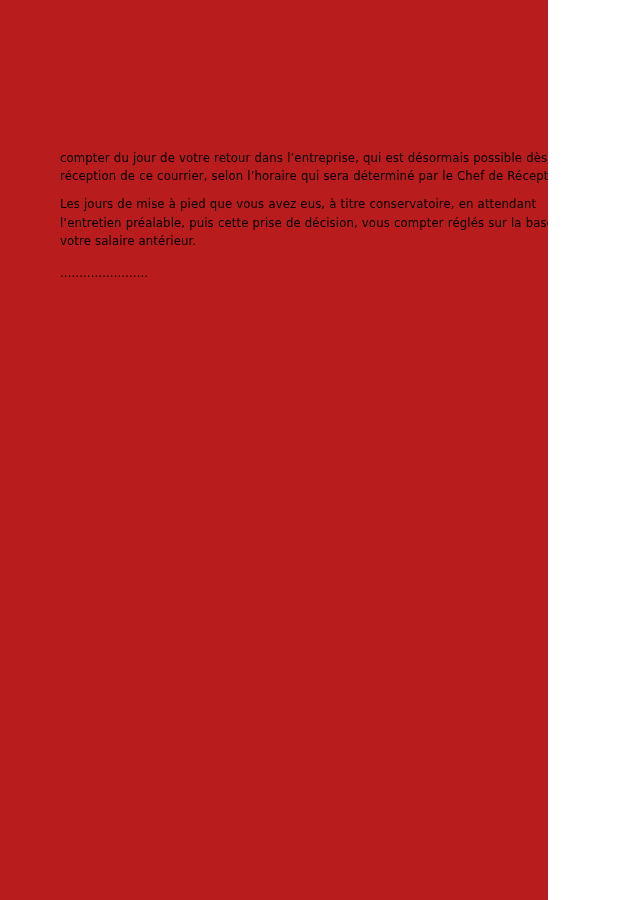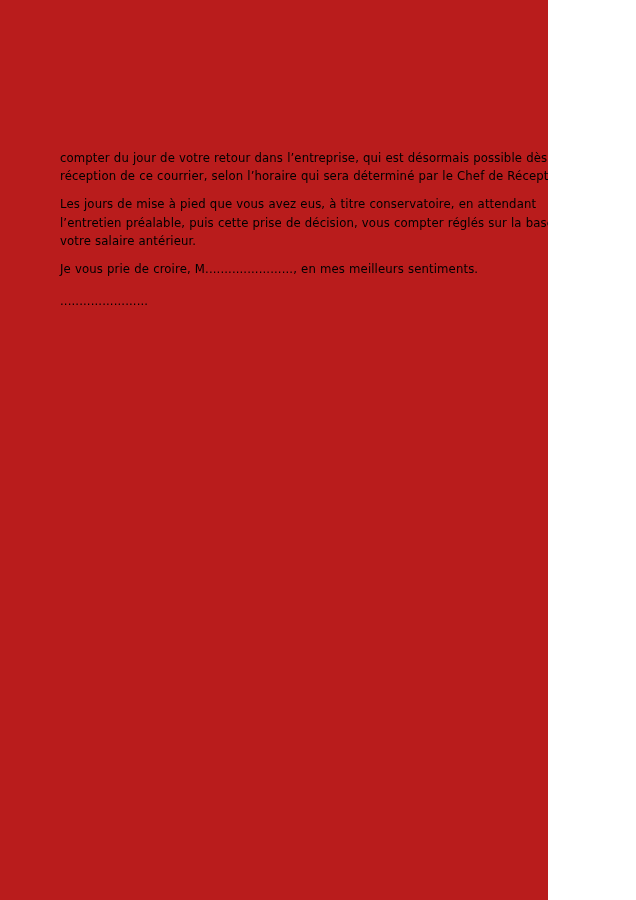--- a/index.html
+++ b/index.html
@@ -47,18 +47,17 @@
 <body>
 
 <div class="page">
   <div class="page-body">
 
     <p class="para">compter du jour de votre retour dans l’entreprise, qui est désormais possible dès réception de ce courrier, selon l’horaire qui sera déterminé par le Chef de Réception.</p>
 
     <p class="para">Les jours de mise à pied que vous avez eus, à titre conservatoire, en attendant l’entretien préalable, puis cette prise de décision, vous compter réglés sur la base de votre salaire antérieur.</p>
 
 
-    <p class="para">Je vous prie de croire, M......................., en mes meilleurs sentiments.</p>
 
     <p class="para para-signature">.......................</p>
 
   </div>
 </div>
 
 </body></html>

